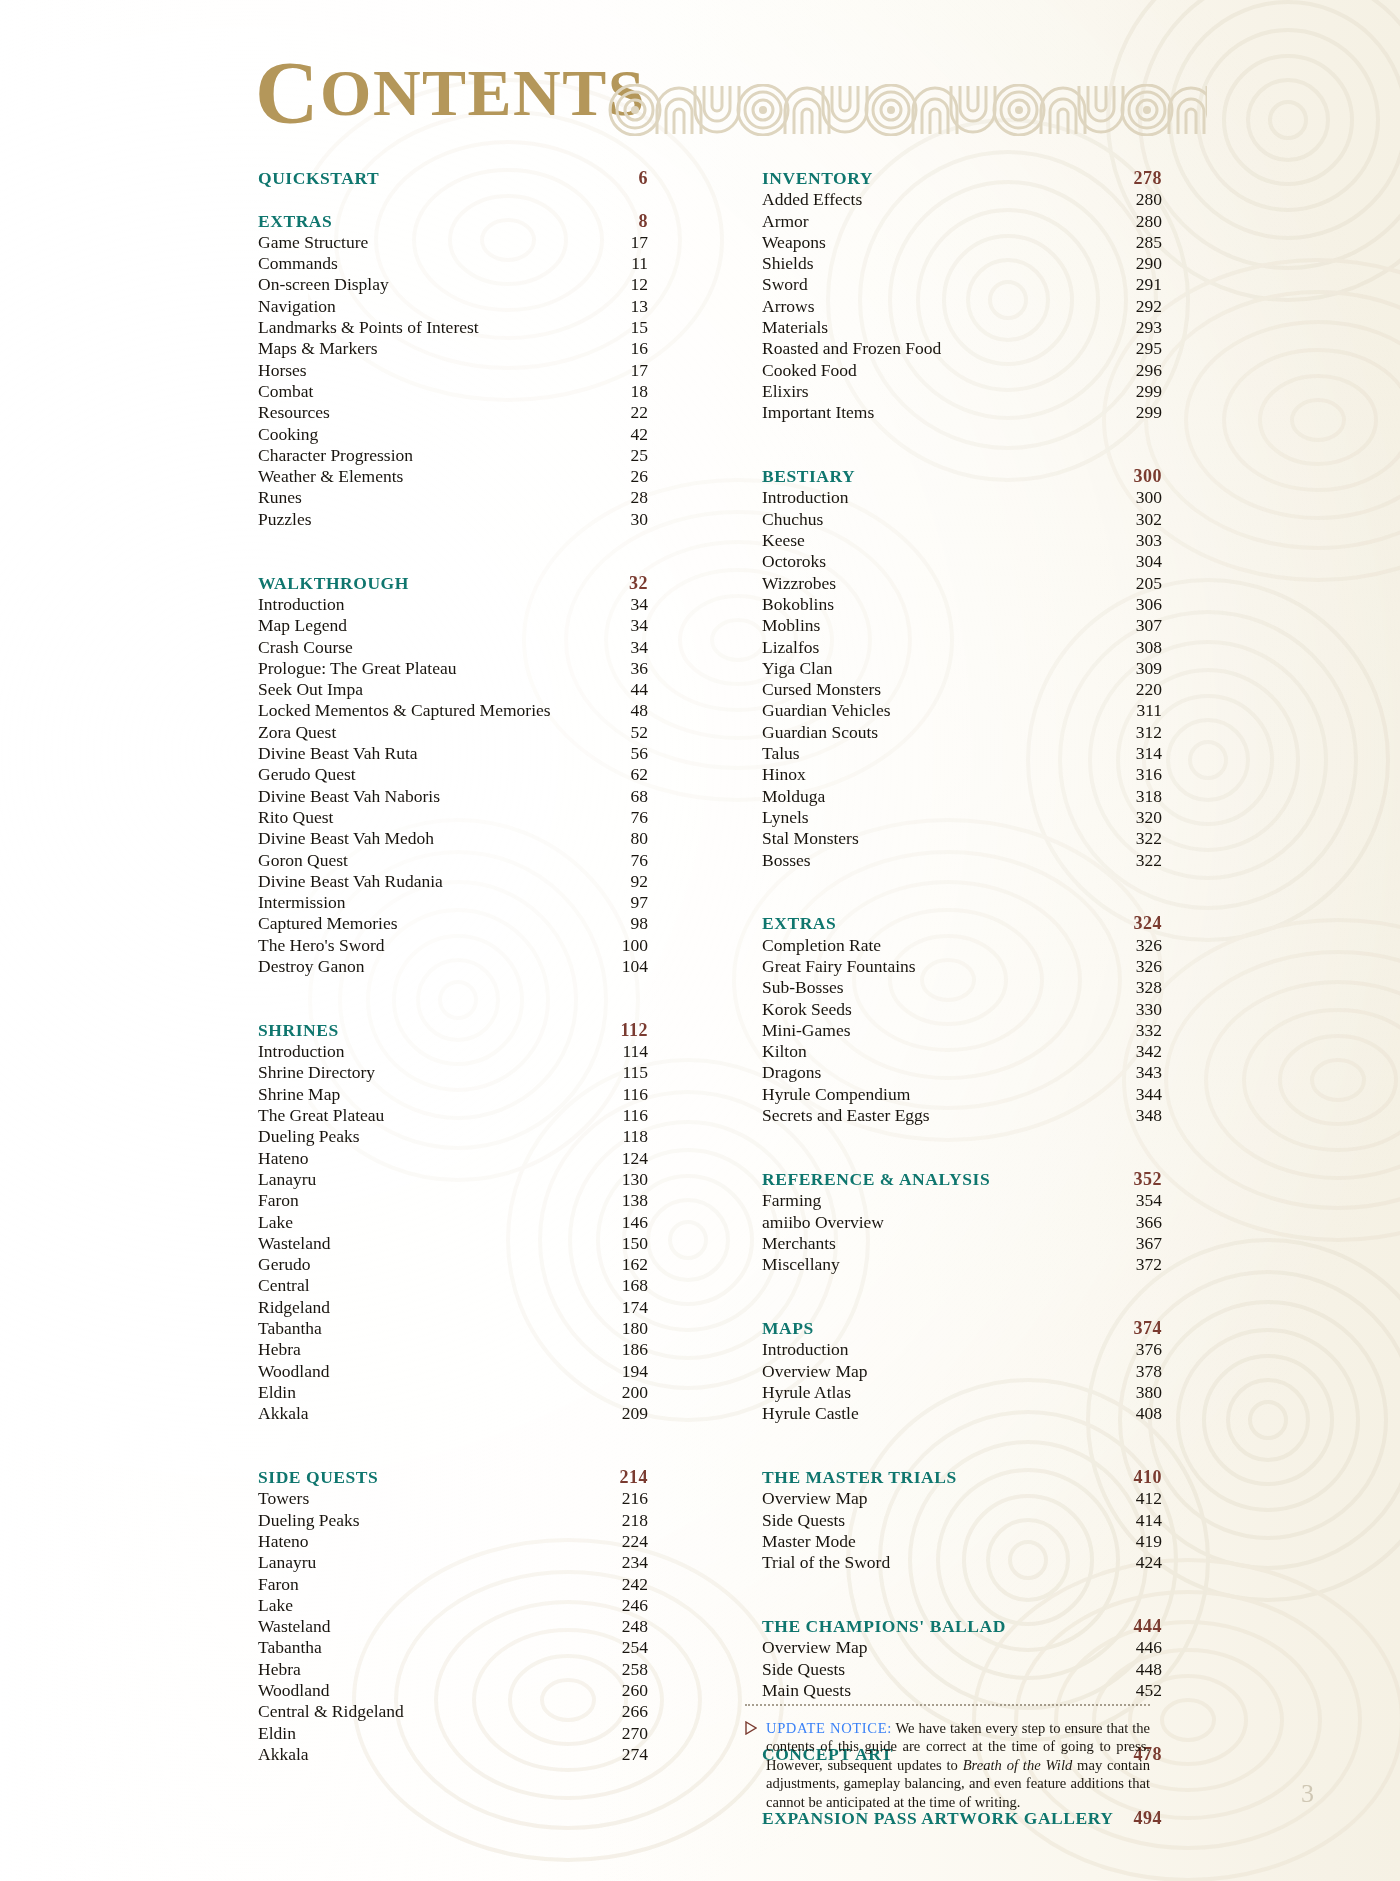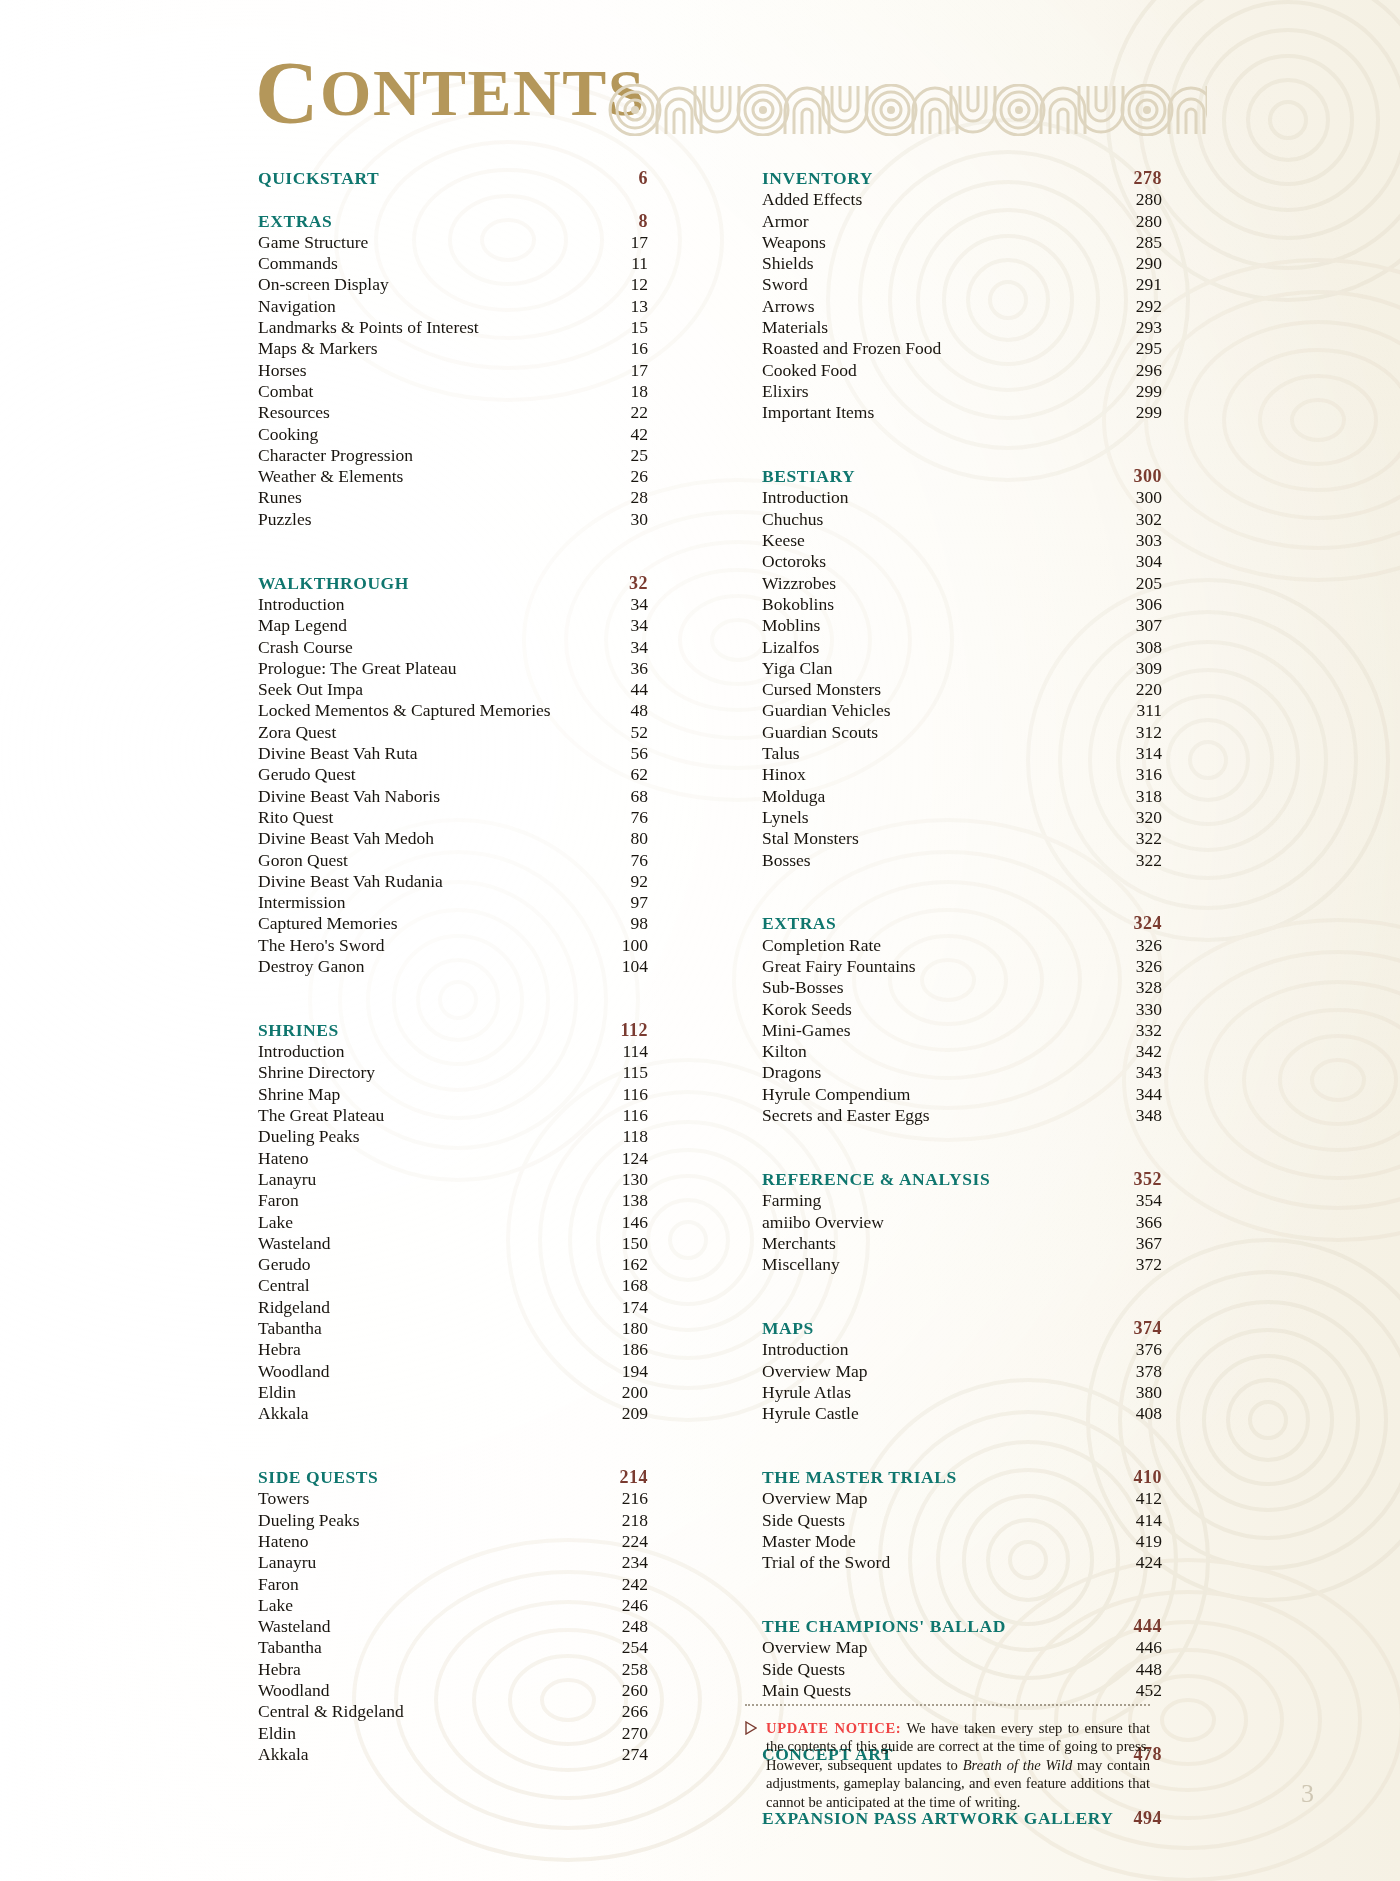--- a/index.html
+++ b/index.html
@@ -159,23 +159,23 @@
     text-align: justify;
   }
   #notice-marker {
     position: absolute;
     left: 0;
     top: 2px;
     width: 12px;
     height: 14px;
   }
   #notice-label {
-    font-weight: 700;
+    font-weight: 400;
     letter-spacing: .6px;
-    color: #ef4444;
+    color: #3b82f6;
   }
   #notice-em { font-style: italic; }
 
   
   #folio {
     position: absolute;
     right: 86px;
     bottom: 72px;
     font-size: 26px;
     color: #cfc7b4;

